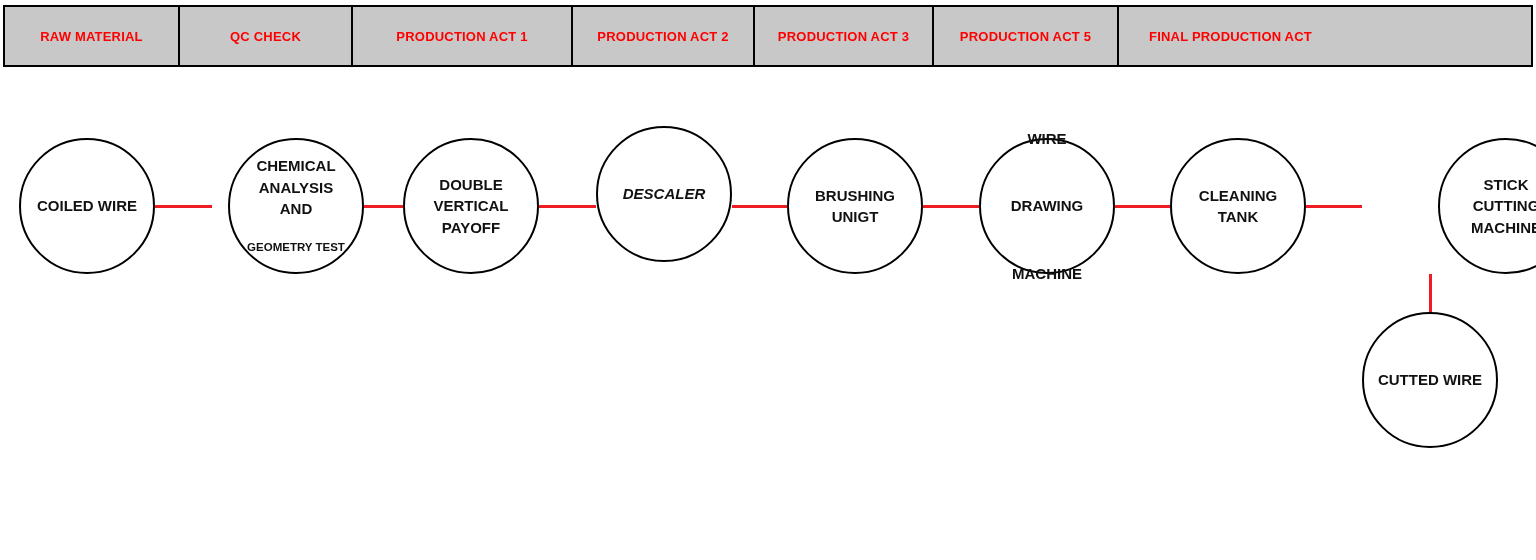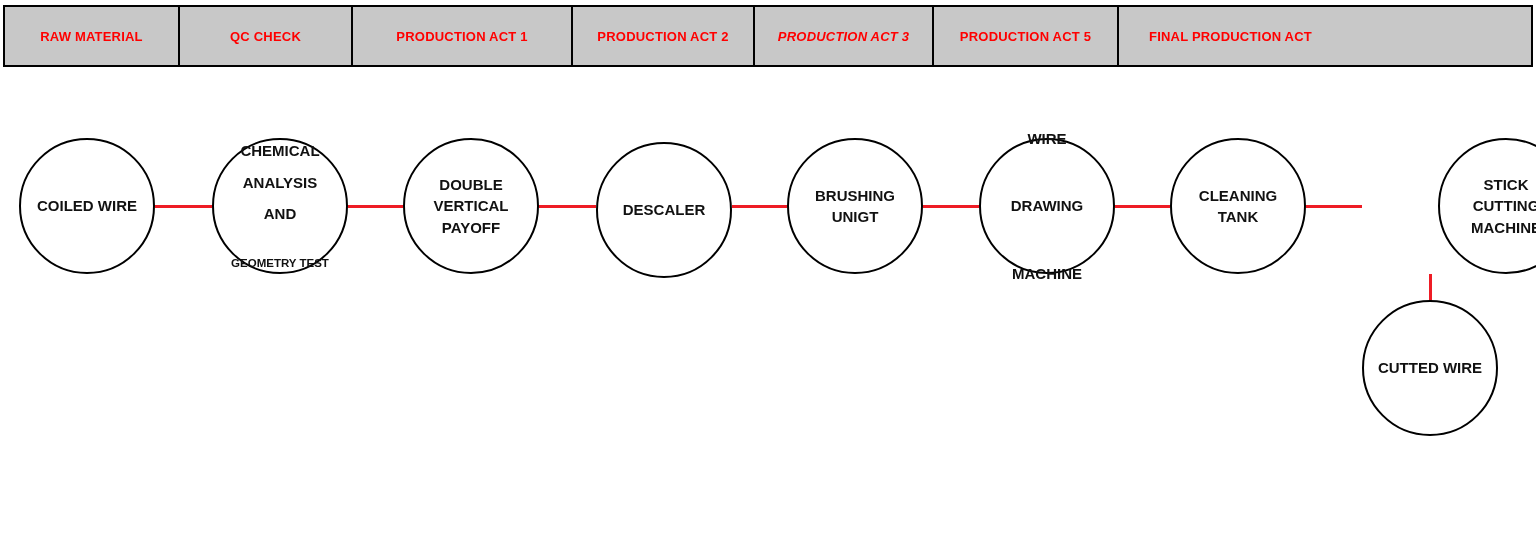--- a/index.html
+++ b/index.html
@@ -111,21 +111,21 @@
       </div>
       <div class="header-cell" style="width: 173px; flex: 0 0 173px; text-align: center;">
         <span>QC CHECK</span>
       </div>
       <div class="header-cell" style="width: 220px; flex: 0 0 220px;">
         <span>PRODUCTION ACT 1</span>
       </div>
       <div class="header-cell" style="width: 182px; flex: 0 0 182px;">
         <span>PRODUCTION ACT 2</span>
       </div>
-      <div class="header-cell" style="width: 179px; flex: 0 0 179px; font-style: italic;">
+      <div class="header-cell" style="width: 179px; flex: 0 0 179px;">
         <span>PRODUCTION ACT 3</span>
       </div>
       <div class="header-cell" style="width: 185px; flex: 0 0 185px;">
         <span>PRODUCTION ACT 5</span>
       </div>
       <div class="header-cell" style="width: 223px; flex: 0 0 223px; text-align: center;">
         <span>FINAL PRODUCTION ACT</span>
       </div>
     </div>
 
@@ -134,50 +134,50 @@
       <div class="connector horizontal" style="left: 348px; width: 55px; top: 205px;"></div>
       <div class="connector horizontal" style="left: 539px; width: 57px; top: 205px;"></div>
       <div class="connector horizontal" style="left: 732px; width: 55px; top: 205px;"></div>
       <div class="connector horizontal" style="left: 923px; width: 56px; top: 205px;"></div>
       <div class="connector horizontal" style="left: 1115px; width: 55px; top: 205px;"></div>
       <div class="connector horizontal" style="left: 1306px; width: 56px; top: 205px;"></div>
       <div class="connector vertical" style="top: 274px; height: 38px; left: 1429px;"></div>
       <div class="node" style="left: 19px; top: 138px; width: 136px; height: 136px;">
         <span class="line">COILED WIRE</span>
       </div>
-      <div class="node" style="left: 212px; top: 138px; width: 136px; height: 136px; justify-content: space-between;">
+      <div class="node" style="left: 228px; top: 138px; width: 136px; height: 136px;">
         <span class="line">CHEMICAL</span>
         <span class="line">ANALYSIS</span>
         <span class="line">AND</span>
         <span class="line small">GEOMETRY TEST</span>
       </div>
       <div class="node" style="left: 403px; top: 138px; width: 136px; height: 136px;">
         <span class="line">DOUBLE</span>
         <span class="line">VERTICAL</span>
         <span class="line">PAYOFF</span>
       </div>
-      <div class="node" style="left: 596px; top: 142px; width: 136px; height: 136px;">
+      <div class="node" style="left: 596px; top: 126px; width: 136px; height: 136px; font-style: italic;">
         <span class="line">DESCALER</span>
       </div>
       <div class="node" style="left: 787px; top: 138px; width: 136px; height: 136px; justify-content: center;">
         <span class="line">BRUSHING</span>
         <span class="line">UNIGT</span>
       </div>
       <div class="node" style="left: 979px; top: 138px; width: 136px; height: 136px; gap: 46px;">
         <span class="line">WIRE</span>
         <span class="line">DRAWING</span>
         <span class="line">MACHINE</span>
       </div>
       <div class="node" style="left: 1170px; top: 138px; width: 136px; height: 136px;">
         <span class="line">CLEANING</span>
         <span class="line">TANK</span>
       </div>
       <div class="node" style="left: 1438px; top: 138px; width: 136px; height: 136px;">
         <span class="line">STICK</span>
         <span class="line">CUTTING</span>
         <span class="line">MACHINE</span>
       </div>
-      <div class="node" style="left: 1362px; top: 300px; width: 136px; height: 136px;">
+      <div class="node" style="left: 1362px; top: 312px; width: 136px; height: 136px;">
         <span class="line">CUTTED WIRE</span>
       </div>
     </div>
 
 </div>
 
 </body></html>

